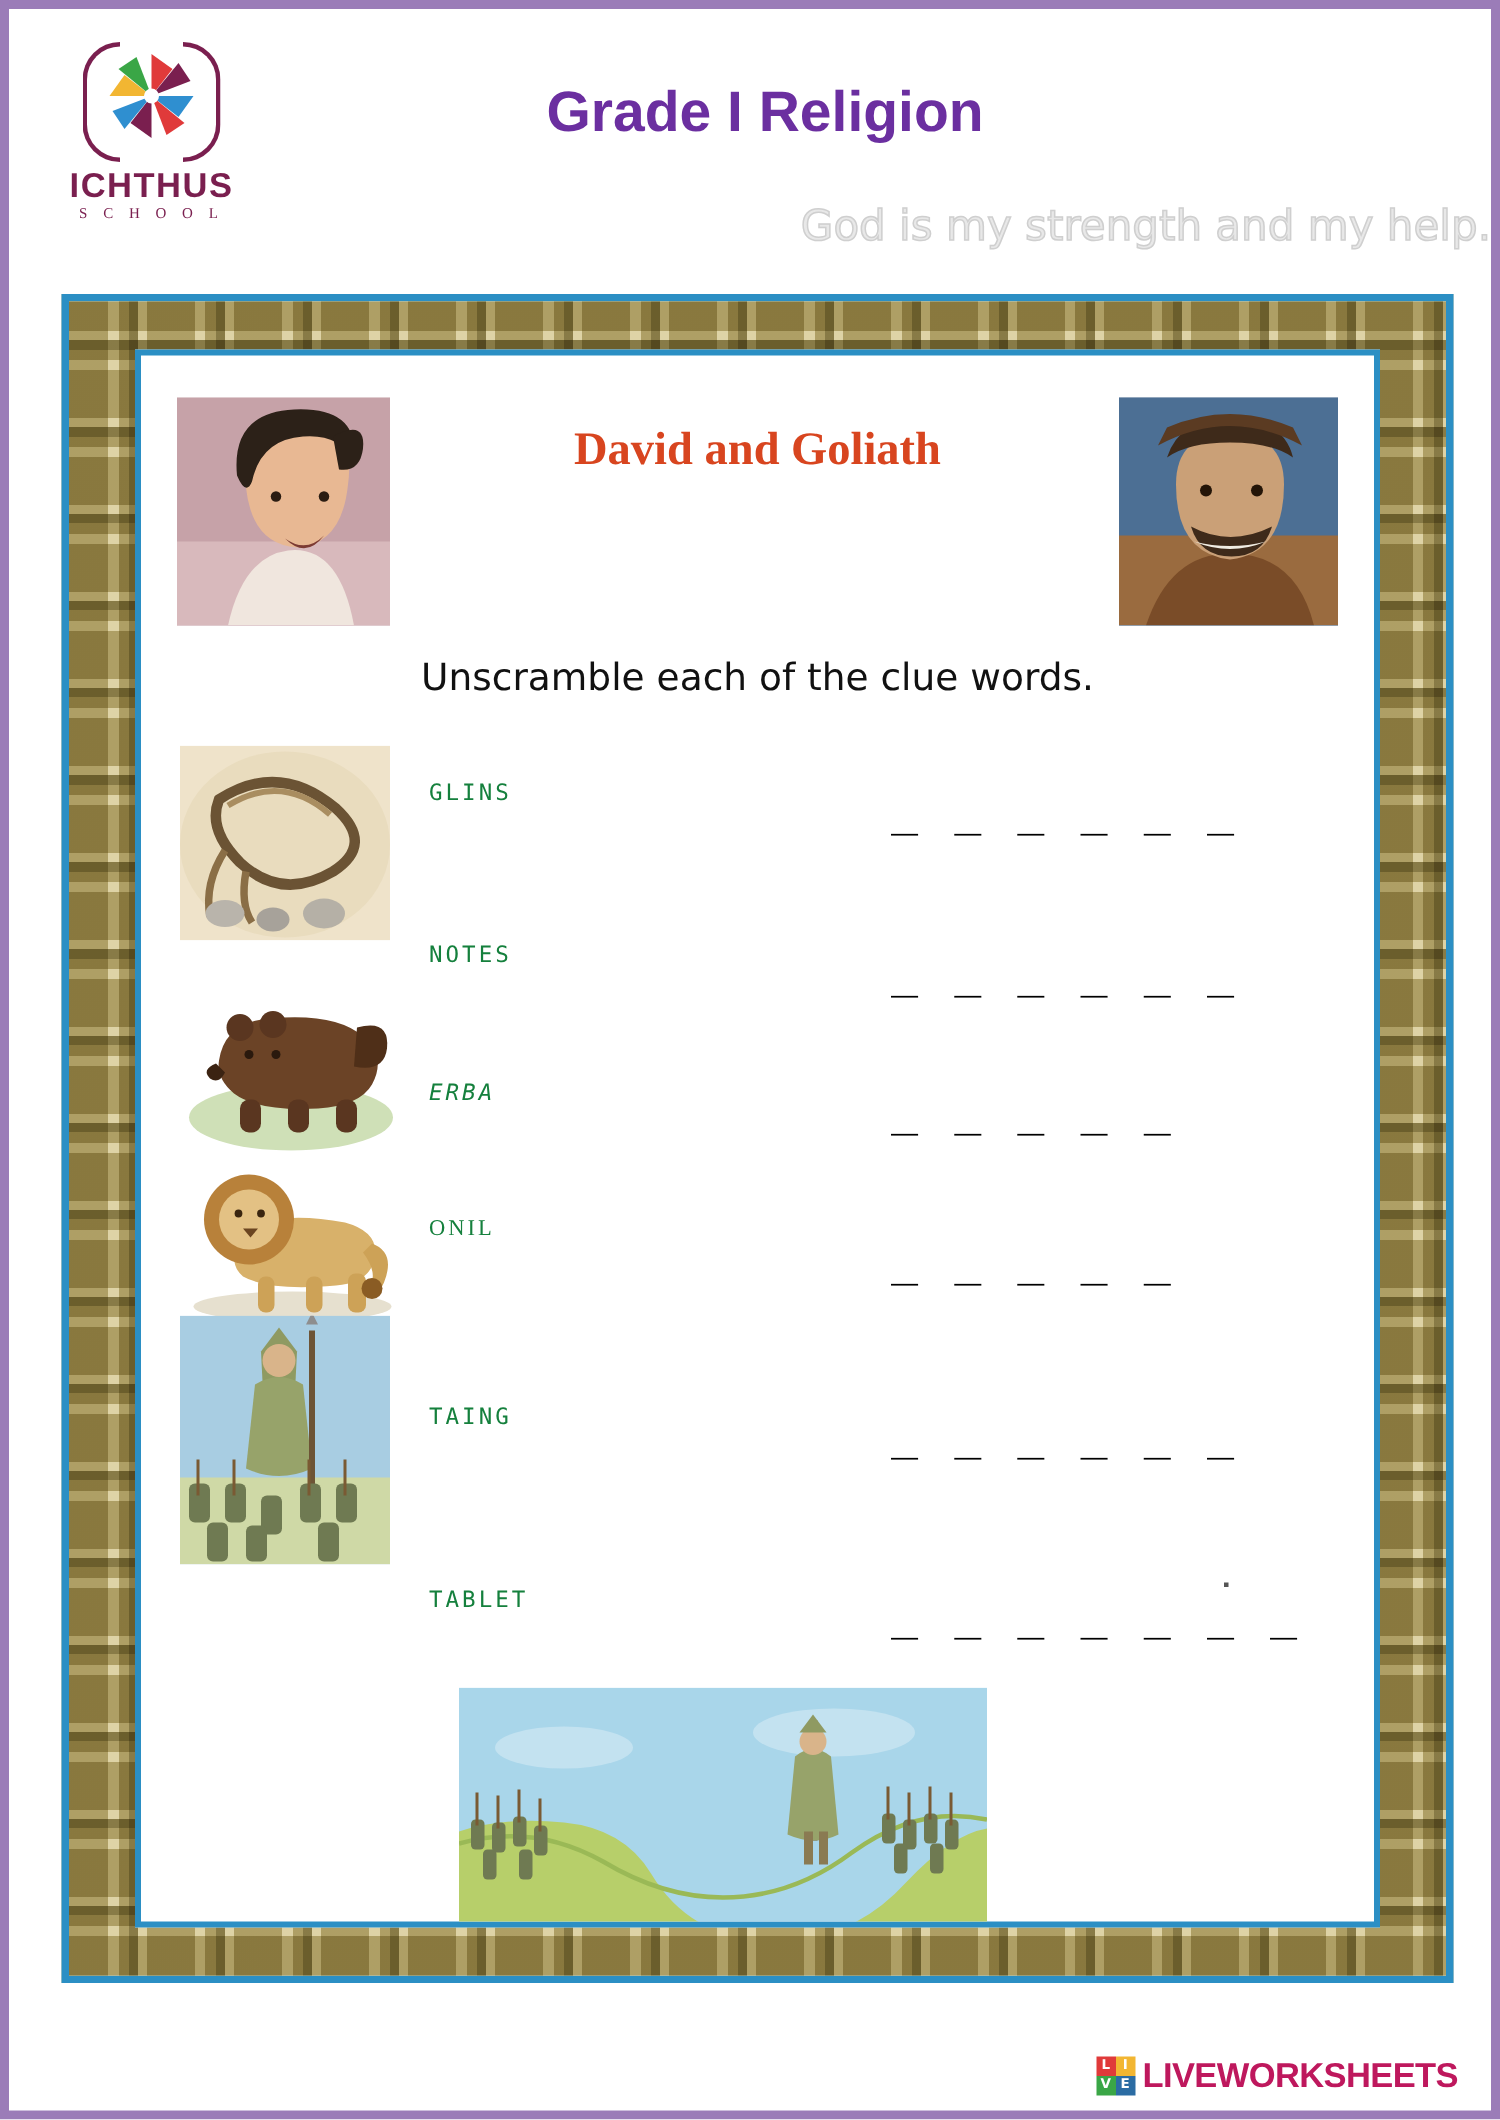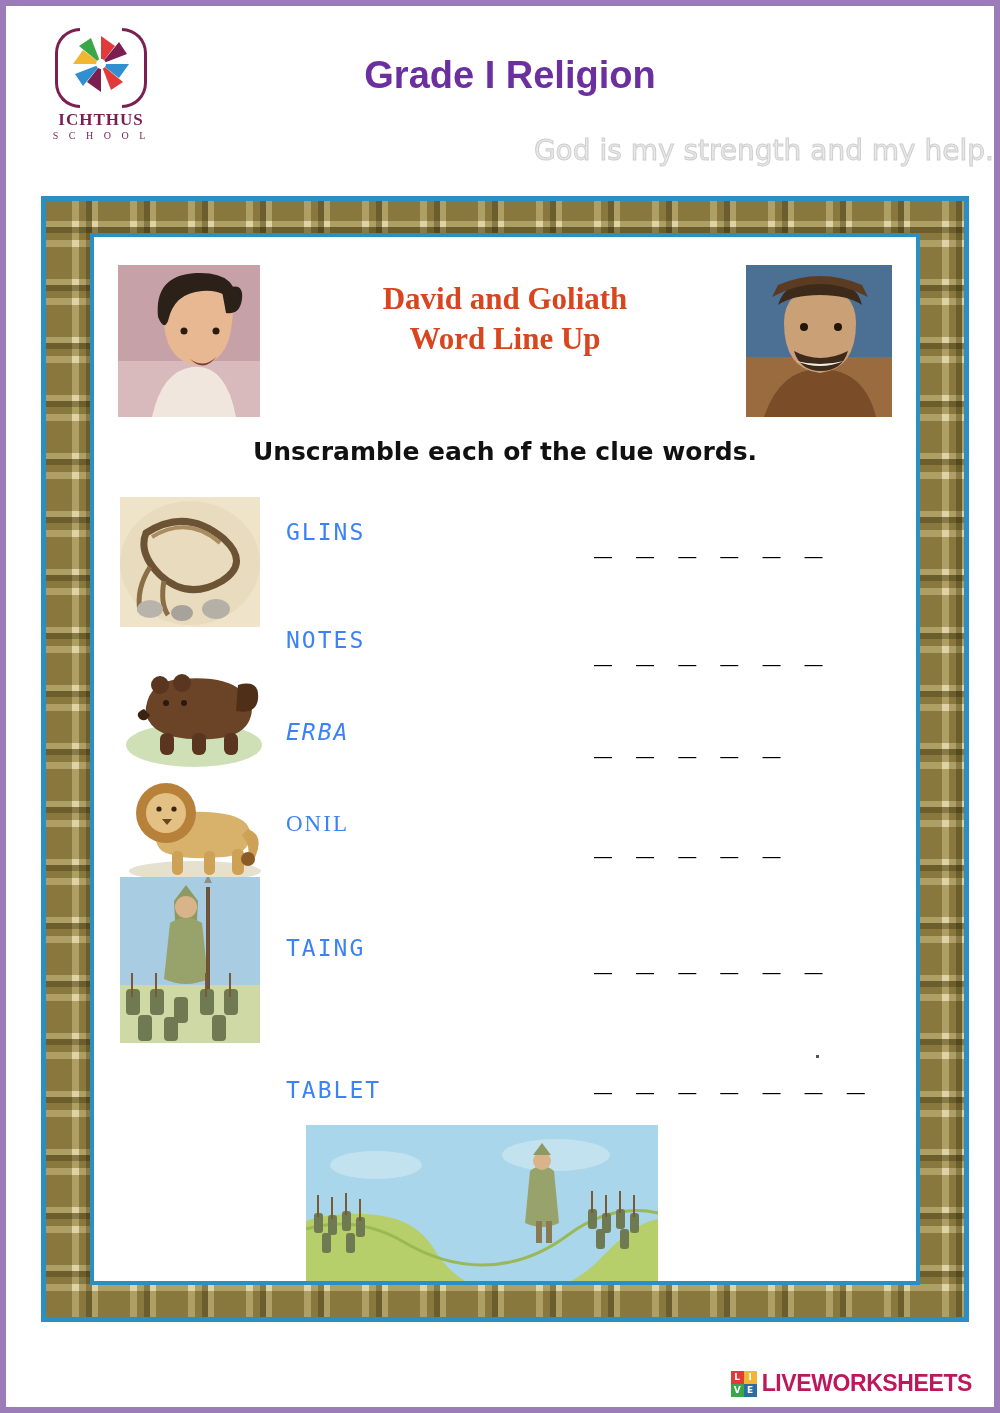--- a/index.html
+++ b/index.html
@@ -54,22 +54,22 @@
   .logo-wreath-r { right: 0; border-left: none; border-radius: 0 40px 40px 0; }
   .pinwheel {
     position: absolute;
     left: 50%;
     top: 10px;
     transform: translateX(-50%);
     width: 64px;
     height: 64px;
   }
   .logo-name {
-    font-family: Liberation Serif, serif;
-    font-size: 17px;
+    font-family: Liberation Sans, sans-serif;
+    font-size: 23px;
     letter-spacing: 1px;
     color: #7a1f4f;
     margin-top: 2px;
     font-weight: bold;
   }
   .logo-sub {
     font-family: "Liberation Serif", serif;
     font-size: 10px;
     letter-spacing: 4px;
     color: #7a1f4f;
@@ -176,21 +176,21 @@
     overflow: hidden;
     background: #3c5e86;
   }
   .instruction {
     position: absolute;
     left: 0;
     right: 0;
     top: 200px;
     text-align: center;
     font-size: 25px;
-    font-weight: bold;
+    font-weight: normal;
     color: #111;
     font-family: "DejaVu Sans", sans-serif;
   }
 
   .rows {
     position: absolute;
     left: 0;
     right: 0;
     top: 262px;
   }
@@ -202,23 +202,23 @@
   }
   .row .pic {
     position: absolute;
     left: 26px;
     overflow: hidden;
   }
   .row .clue {
     position: absolute;
     left: 192px;
     font-family: "DejaVu Sans Mono", monospace;
-    font-size: 23px;
+    font-size: 15px;
     letter-spacing: 2px;
-    color: #3b82f6;
+    color: #15803d;
   }
   .row .blanks {
     position: absolute;
     left: 500px;
     font-family: "DejaVu Sans Mono", monospace;
     font-size: 30px;
     letter-spacing: 3px;
     color: #000;
     white-space: pre;
   }
@@ -317,21 +317,20 @@
             <path d="M40 52 q-4 -42 38 -44 q44 -2 40 34 q-10 -18 -34 -16 q-28 2 -34 30 q-4 10 -10 -4 Z" fill="#2c2118"></path>
             <path d="M104 26 q22 -12 20 8 q-2 16 -16 14 Z" fill="#2c2118"></path>
             <circle cx="66" cy="66" r="3.5" fill="#2b1c12"></circle>
             <circle cx="98" cy="66" r="3.5" fill="#2b1c12"></circle>
             <path d="M72 94 q14 10 26 -2 q-12 16 -26 2 Z" fill="#7c3b33"></path>
           </svg>
         </div>
 
         <div class="ws-title">
           <span>David and Goliath</span><br>
-          <span>Word Line Up</span>
         </div>
 
         <div class="img-goliath">
           <svg viewBox="0 0 146 152" width="146" height="152">
             <rect width="146" height="152" fill="#4c6f94"></rect>
             <rect y="92" width="146" height="60" fill="#9a6b3f"></rect>
             <path d="M18 152 q16 -48 56 -48 q44 0 56 48 Z" fill="#7a4c28"></path>
             <path d="M38 58 q0 -34 36 -34 q36 0 36 34 q0 46 -36 50 q-36 -4 -36 -50 Z" fill="#caa077"></path>
             <path d="M32 40 q8 -26 42 -26 q36 0 42 26 q-14 -10 -42 -10 q-28 0 -42 10 Z" fill="#3e2a1a"></path>
             <path d="M26 32 q48 -26 96 0 l-6 -12 q-42 -18 -84 0 Z" fill="#5b3b22"></path>
@@ -438,21 +437,21 @@
                   <line x1="86" y1="96" x2="86" y2="120"></line>
                   <line x1="110" y1="96" x2="110" y2="120"></line>
                 </g>
               </svg>
             </div>
             <div class="clue" style="top:436px;">TAING</div>
             <div class="blanks" style="top:440px;">_ _ _ _ _ _</div>
           </div>
 
           <div class="row">
-            <div class="clue" style="top:578px;text-align:right;">TABLET</div>
+            <div class="clue" style="top:558px;text-align:right;">TABLET</div>
             <div class="blanks" style="top:560px;">_ _ _ _ _ _ _</div>
           </div>
         </div>
 
         <div class="stray-dot"></div>
 
         <div class="img-battle">
           <svg viewBox="0 0 352 200" width="352" height="200">
             <rect width="352" height="200" fill="#a9d6ea"></rect>
             <ellipse cx="70" cy="40" rx="46" ry="14" fill="#c3e2f0"></ellipse>

